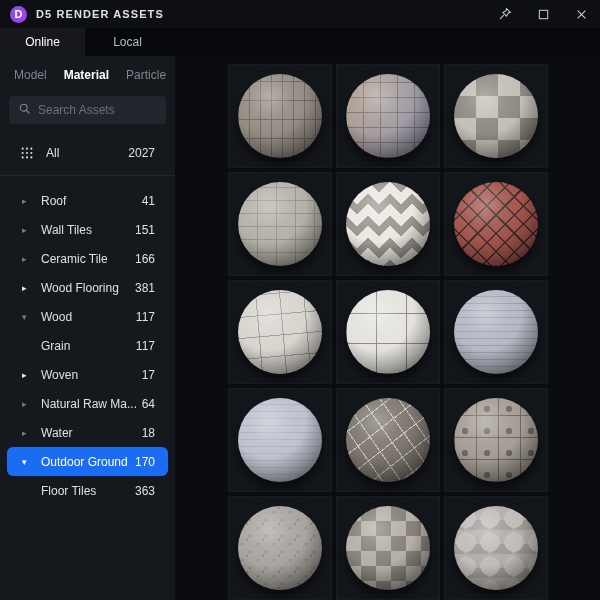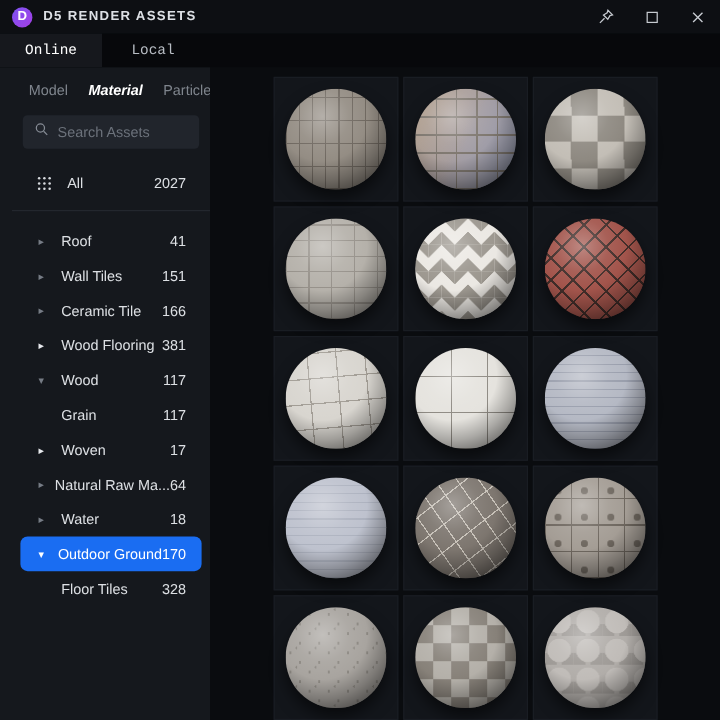--- a/index.html
+++ b/index.html
@@ -10,38 +10,38 @@
   
   .titlebar { height: 28px; background: #0d0f13; display: flex; align-items: center; padding: 0 12px 0 10px; flex: none; }
   .logo { width: 17px; height: 17px; border-radius: 50%; background: linear-gradient(135deg,#7d54f2,#a53ee6); color: #fff;
           font-size: 11px; font-weight: bold; display: flex; align-items: center; justify-content: center; }
   .title { color: #dde0e5; font-size: 11px; font-weight: 700; letter-spacing: 1.1px; margin-left: 9px; }
   .win-controls { margin-left: auto; display: flex; align-items: center; gap: 25px; }
   .win-controls svg { display: block; cursor: pointer; }
 
   
   .tabstrip { height: 28px; background: #07080b; display: flex; flex: none; }
-  .tab { width: 85px; display: flex; align-items: center; justify-content: center; font-size: 12px; color: #b8bdc4; cursor: pointer; font-family: Liberation Mono, monospace; }
+  .tab { width: 85px; display: flex; align-items: center; justify-content: center; font-size: 12px; color: #b8bdc4; cursor: pointer; }
   .tab.active { background: #16181d; color: #ffffff; }
 
   
   .toolbar { height: 36px; background: #16181d; display: flex; align-items: center; padding-left: 178px; padding-right: 15px; flex: none; }
   .unlock-btn { display: flex; align-items: center; gap: 7px; height: 24px; padding: 0 13px; border: none;
                 background: #0e1116; color: #e4e7ea; font-size: 12px; font-family: inherit; border-radius: 13px; cursor: pointer; }
   .dropdown { margin-left: auto; width: 113px; height: 24px; background: #262b33; border-radius: 4px; display: flex;
               align-items: center; justify-content: space-between; padding: 0 9px 0 11px; color: #dde1e6; font-size: 12px; cursor: pointer; }
 
   
   .main { flex: 1; display: flex; background: #0a0c0f; overflow: hidden; }
 
   
-  .sidebar { width: 175px; background: #15181d; flex: none; padding-top: 8px; display: flex; flex-direction: column; overflow: hidden; padding-left: 10px; }
+  .sidebar { width: 175px; background: #15181d; flex: none; padding-top: 8px; display: flex; flex-direction: column; overflow: hidden; }
   .asset-tabs { display: flex; gap: 17px; padding: 4px 14px 10px 14px; font-size: 12px; }
   .asset-tab { color: #7f858d; cursor: pointer; }
-  .asset-tab.active { color: #ffffff; font-weight: 700; font-style: italic; }
+  .asset-tab.active { color: #ffffff; font-weight: 700; }
   .search { margin: 4px 9px 14px 9px; height: 28px; background: #21252c; border-radius: 4px;
             display: flex; align-items: center; padding: 0 9px; gap: 7px; flex: none; }
   .search input { flex: 1; min-width: 0; background: transparent; border: none; outline: none; color: #d6dade; font-size: 12px; font-family: inherit; }
   .search input::placeholder { color: #6c727b; }
   .side-row { height: 29px; display: flex; align-items: center; font-size: 12px; color: #dde0e4; cursor: pointer; flex: none; }
   .collections .side-row { padding: 0 20px; }
   .collections .side-row .ic { width: 15px; display: flex; }
   .collections .side-row .lbl { margin-left: 11px; }
   .count { margin-left: auto; }
   .divider { height: 1px; background: #23272e; margin: 8px 0 10px 0; flex: none; }
@@ -229,21 +229,21 @@
             <span class="count">18</span>
           </div>
           <div class="side-row selected">
             <span class="arrow">▾</span>
             <span class="lbl">Outdoor Ground</span>
             <span class="count">170</span>
           </div>
           <div class="side-row">
             <span class="arrow"></span>
             <span class="lbl">Floor Tiles</span>
-            <span class="count">328</span>
+            <span class="count">363</span>
           </div>
         </div>
     </aside>
 
     <section class="grid-area">
       <div class="grid">
           <div class="cell">
             <div class="sphere pat-pavers" style="--base: #948d84; --line: #6f6860;"></div>
           </div>
           <div class="cell">

